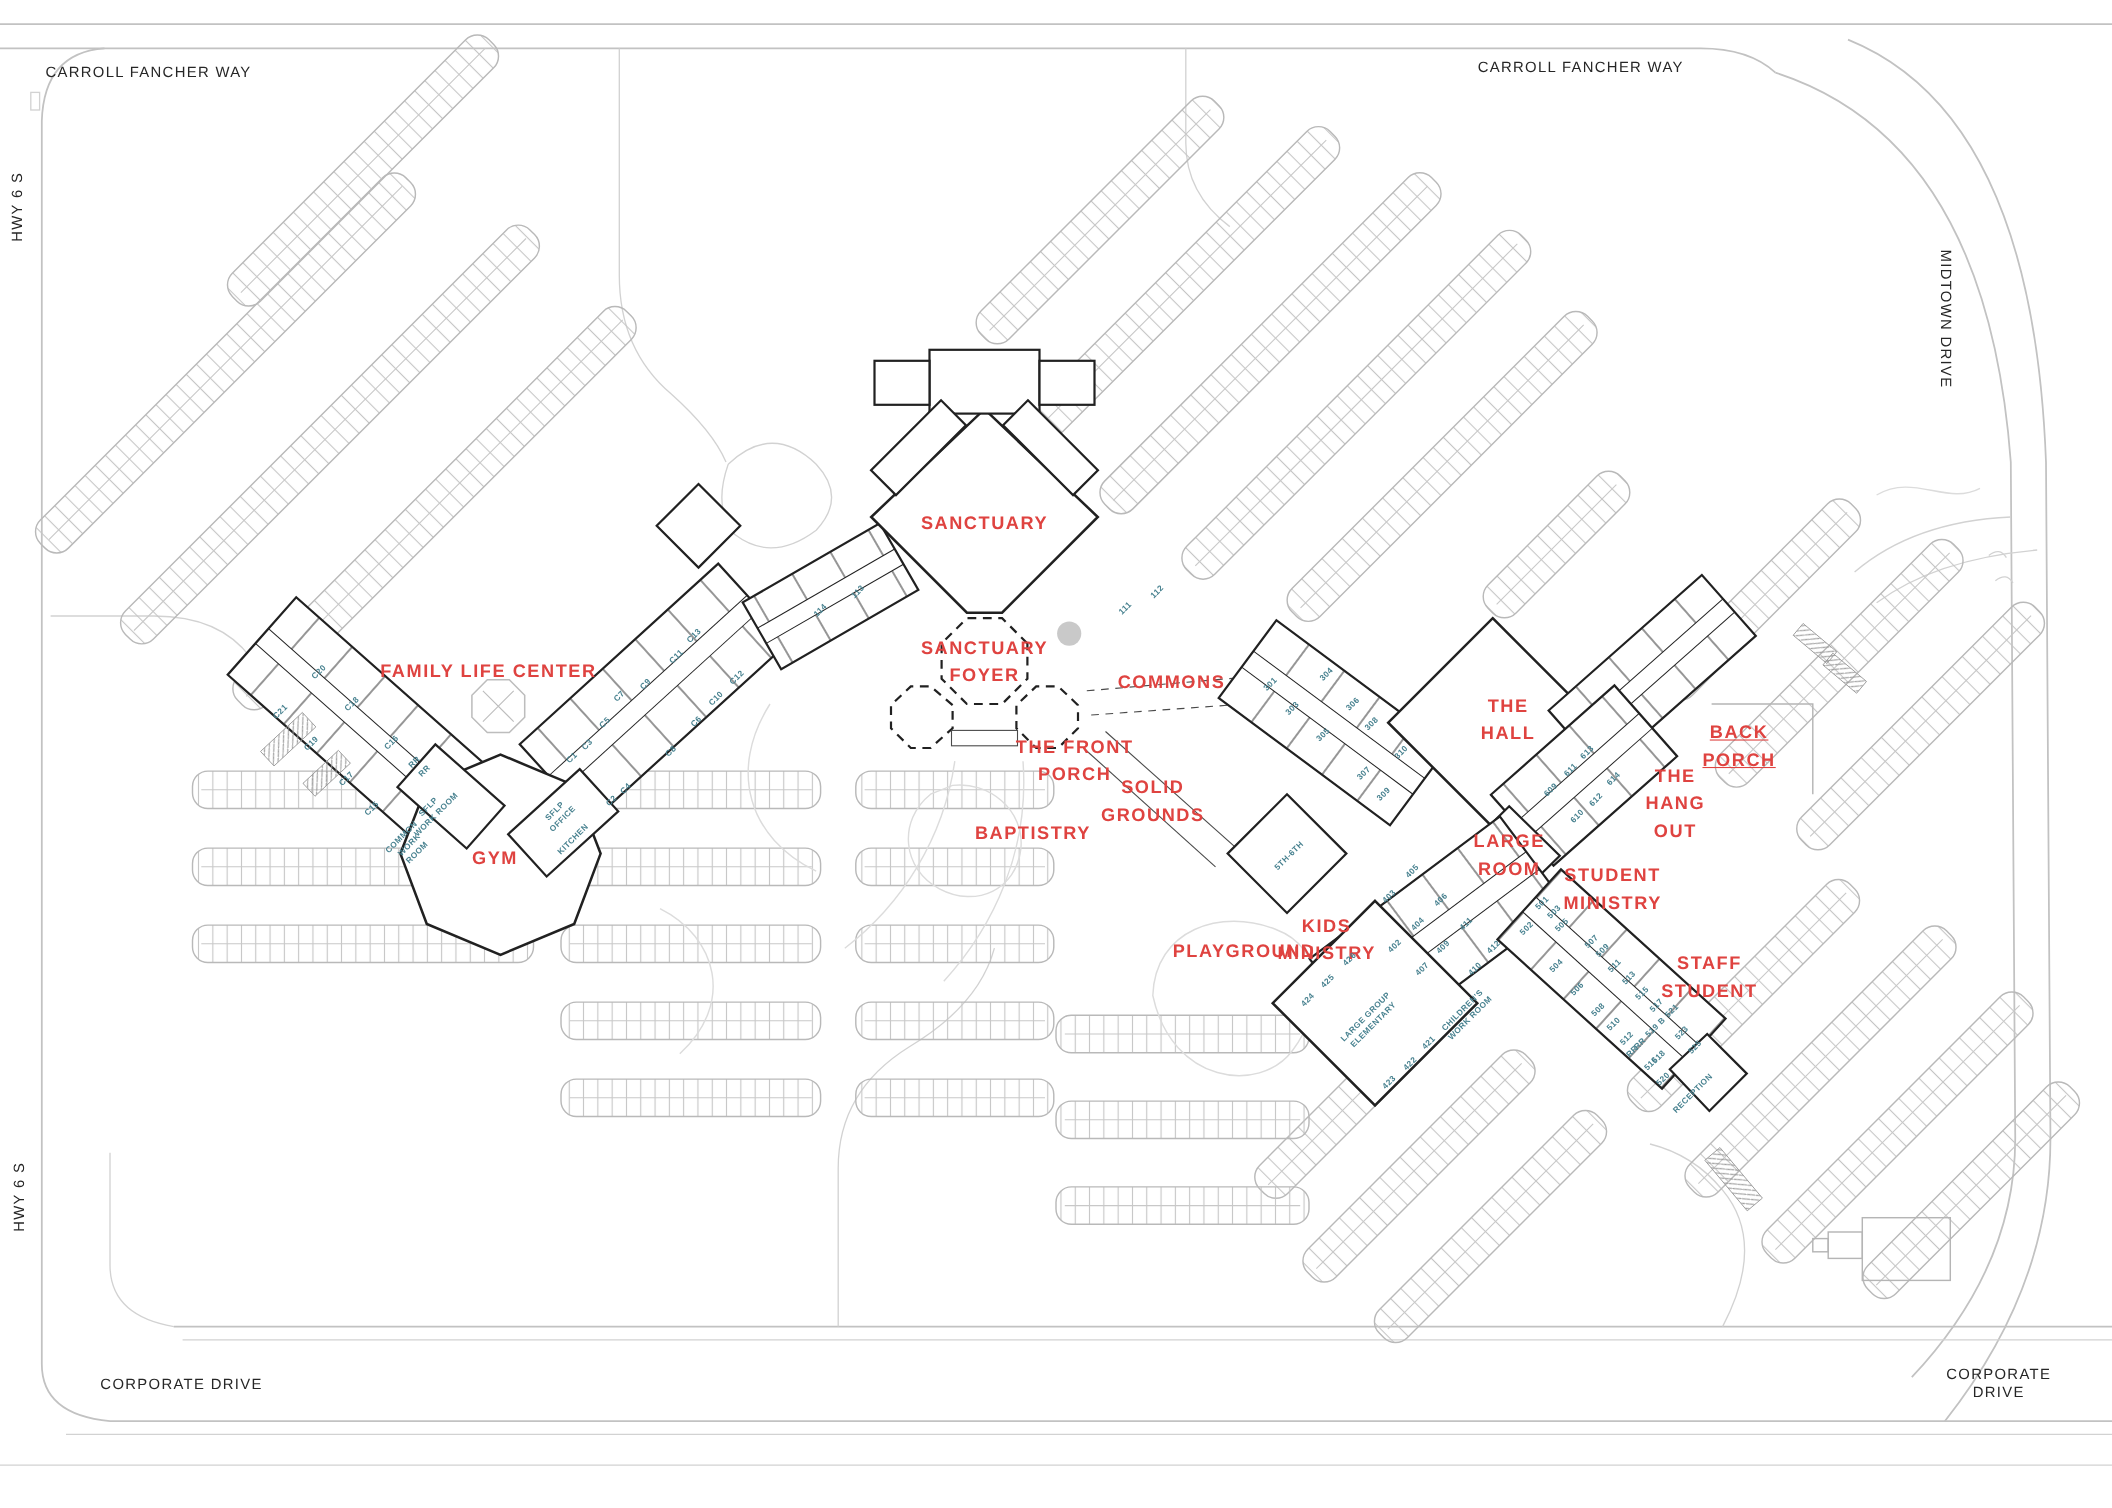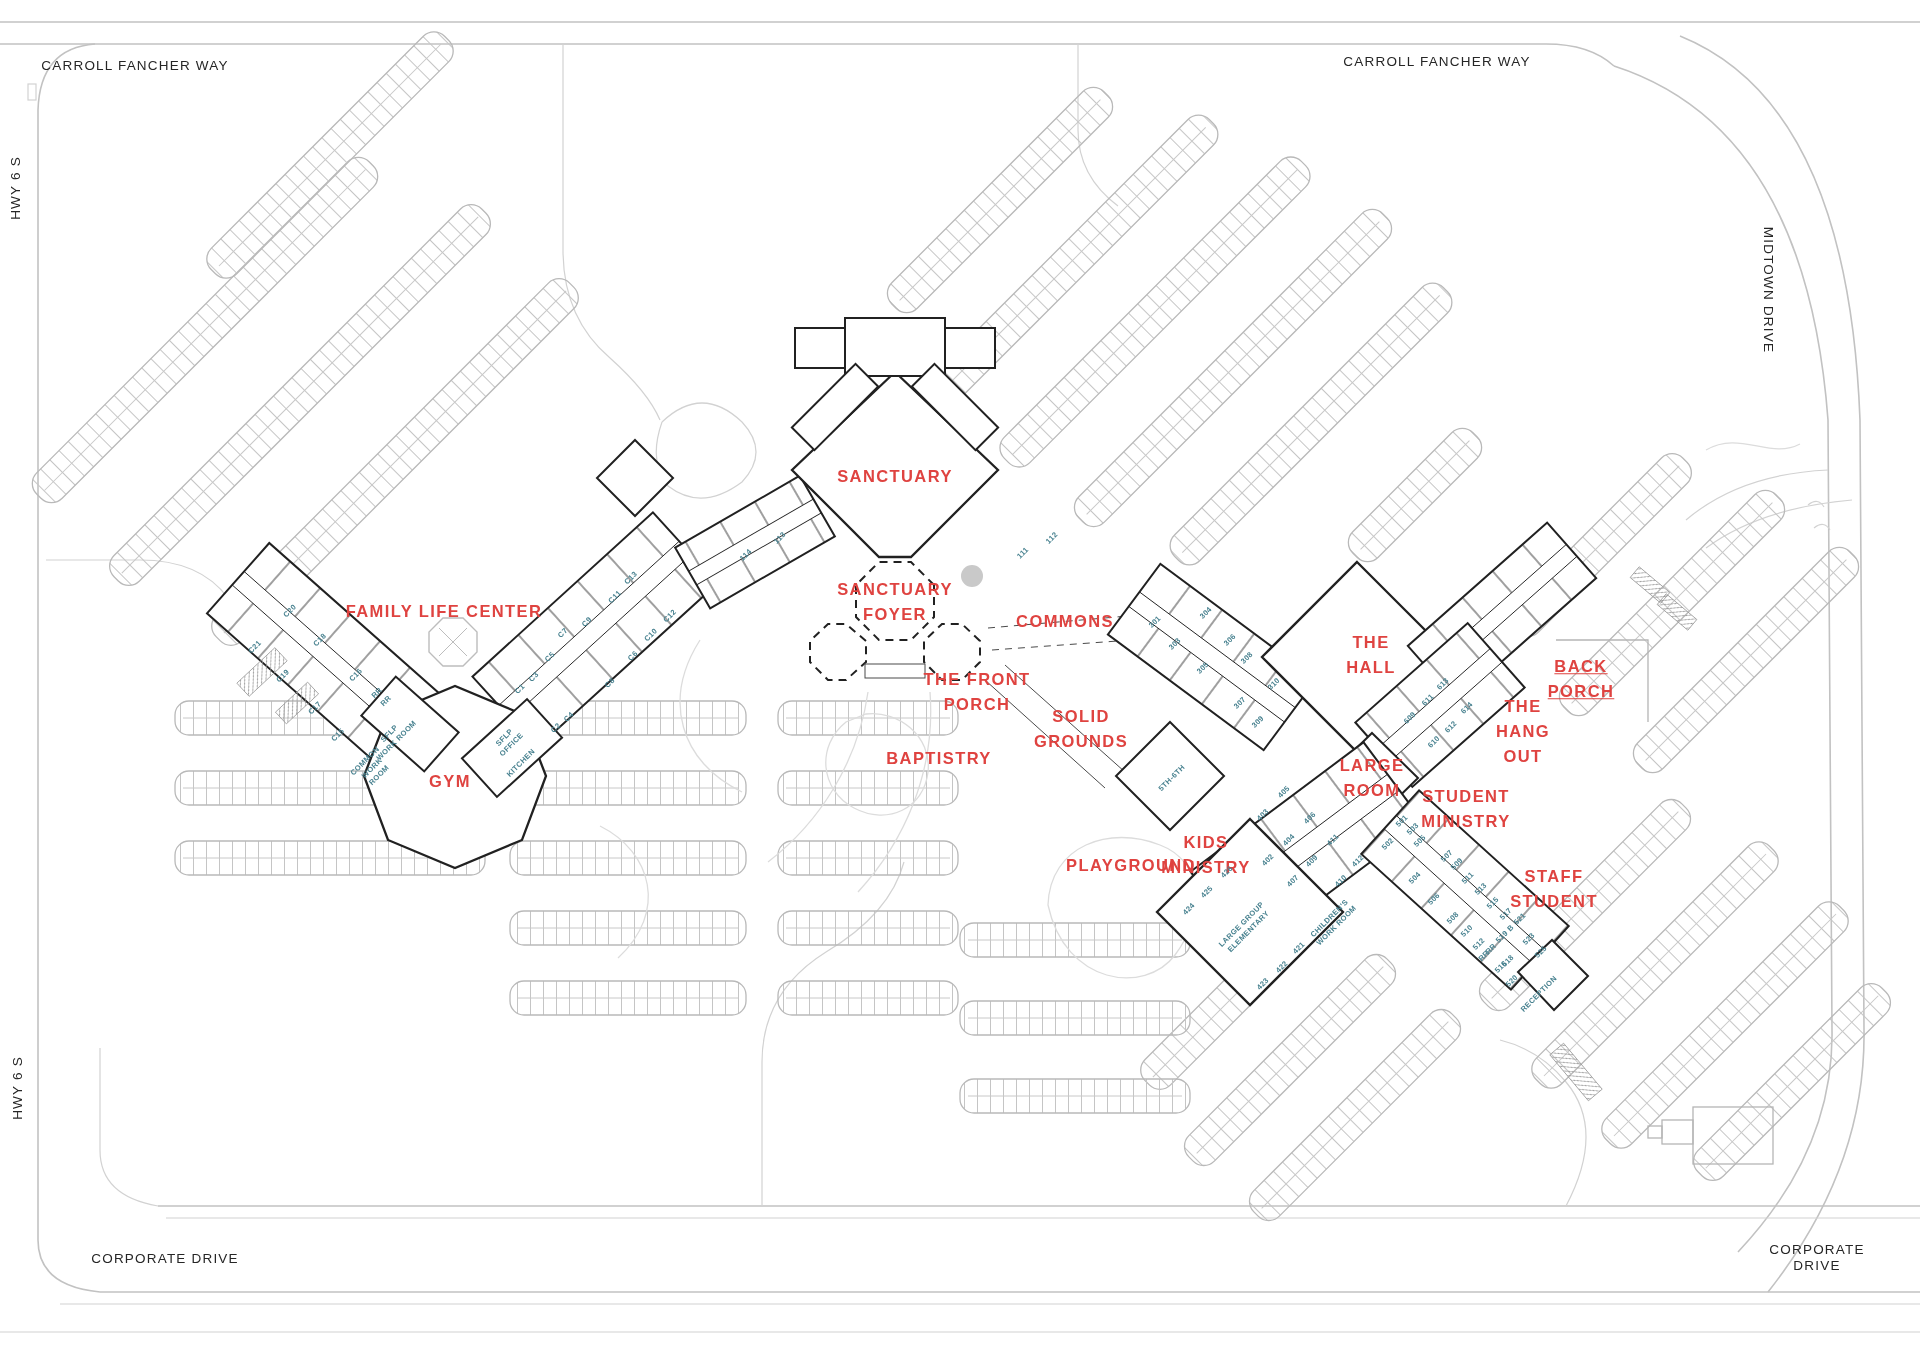--- a/index.html
+++ b/index.html
@@ -400,21 +400,21 @@
       <div class="lbl street" style="left: 165px; top: 1259px; transform: translate(-50%, -50%) rotate(0deg);">CORPORATE DRIVE</div>
       <div class="lbl street" style="left: 1817px; top: 1258px; transform: translate(-50%, -50%) rotate(0deg);">CORPORATE DRIVE</div>
       <div class="lbl area" style="left: 895px; top: 476px; transform: translate(-50%, -50%) rotate(0deg);">SANCTUARY</div>
       <div class="lbl area" style="left: 895px; top: 602px; transform: translate(-50%, -50%) rotate(0deg);">SANCTUARY
 FOYER</div>
       <div class="lbl area" style="left: 444px; top: 611px; transform: translate(-50%, -50%) rotate(0deg);">FAMILY LIFE CENTER</div>
       <div class="lbl area" style="left: 450px; top: 781px; transform: translate(-50%, -50%) rotate(0deg);">GYM</div>
       <div class="lbl area" style="left: 1065px; top: 621px; transform: translate(-50%, -50%) rotate(0deg);">COMMONS</div>
       <div class="lbl area" style="left: 977px; top: 692px; transform: translate(-50%, -50%) rotate(0deg);">THE FRONT
 PORCH</div>
-      <div class="lbl area" style="left: 1081px; top: 729px; transform: translate(-50%, -50%) rotate(0deg); text-align: center;">SOLID
+      <div class="lbl area" style="left: 1048px; top: 729px; transform: translate(-50%, -50%) rotate(0deg); text-align: center;">SOLID
 GROUNDS</div>
       <div class="lbl area" style="left: 939px; top: 758px; transform: translate(-50%, -50%) rotate(0deg);">BAPTISTRY</div>
       <div class="lbl area" style="left: 1206px; top: 818px; transform: translate(-50%, -50%) rotate(0deg); margin-top: 37px;">KIDS
 MINISTRY</div>
       <div class="lbl area" style="left: 1131px; top: 865px; transform: translate(-50%, -50%) rotate(0deg);">PLAYGROUND</div>
       <div class="lbl area" style="left: 1371px; top: 655px; transform: translate(-50%, -50%) rotate(0deg);">THE
 HALL</div>
       <div class="lbl area" style="left: 1372px; top: 778px; transform: translate(-50%, -50%) rotate(0deg);">LARGE
 ROOM</div>
       <div class="lbl area" style="left: 1466px; top: 809px; transform: translate(-50%, -50%) rotate(0deg);">STUDENT

